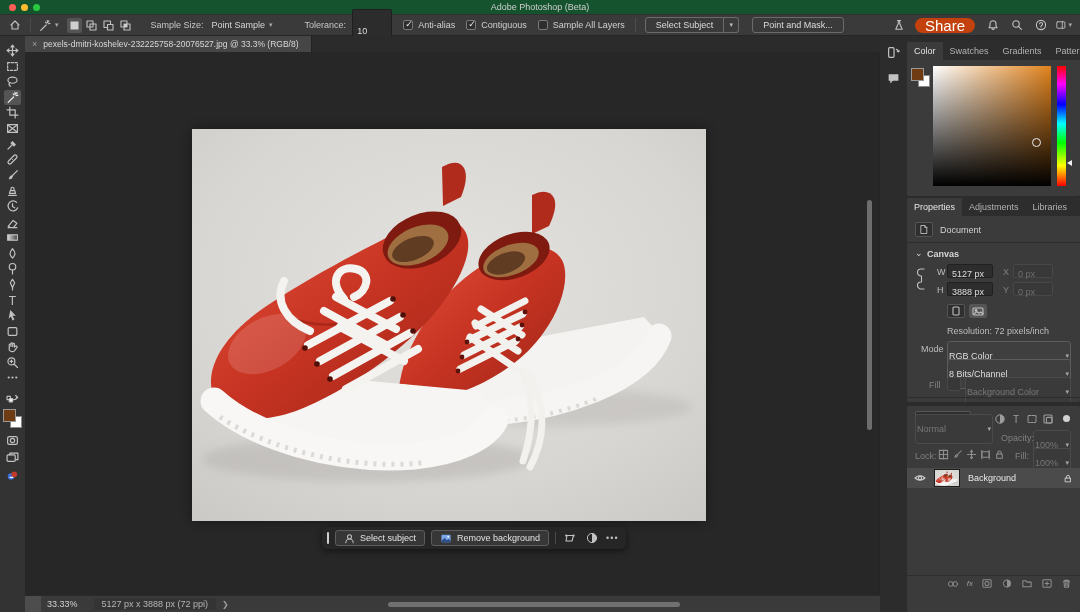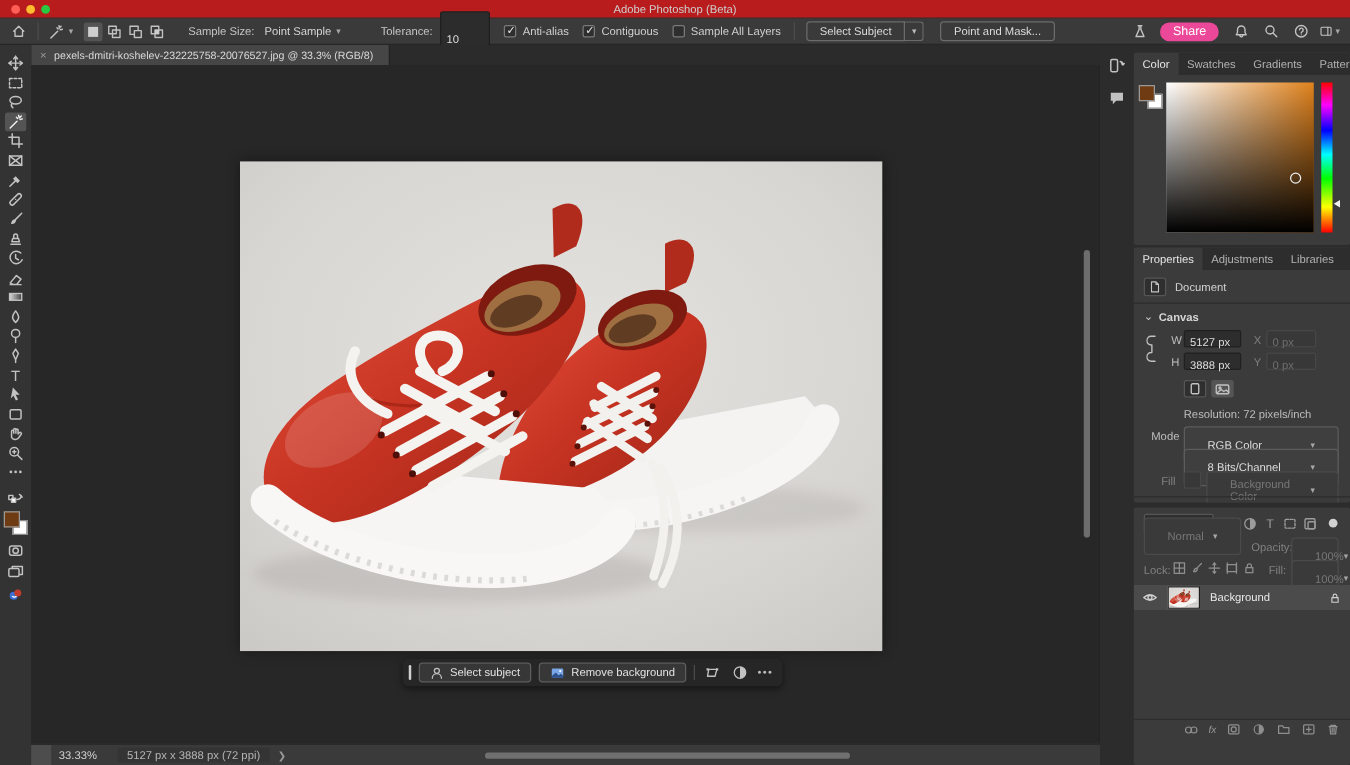--- a/index.html
+++ b/index.html
@@ -1,39 +1,39 @@
 <!DOCTYPE html>
 <html><head>
 <meta charset="utf-8">
 <style>
   html,body{margin:0;padding:0;background:#1e1e1e;}
   *{box-sizing:border-box;font-family:"Liberation Sans",sans-serif;-webkit-font-smoothing:antialiased;}
   .app{position:relative;width:1080px;height:612px;background:#2c2c2c;overflow:hidden;font-size:9px;color:#c8c8c8;}
 
   
-  .titlebar{position:absolute;left:0;top:0;width:1080px;height:15px;background:#b91c1c;border-bottom:1px solid #2f2f2f;}
+  .titlebar{position:absolute;left:0;top:0;width:1080px;height:15px;background:#14532d;border-bottom:1px solid #2f2f2f;}
   .tl{position:absolute;top:4px;width:7px;height:7px;border-radius:50%;}
   .title{position:absolute;left:0;right:0;top:2px;text-align:center;font-size:9px;color:#cfcfcf;}
 
   
   .optionsbar{position:absolute;left:0;top:15px;width:1080px;height:21px;background:#3a3a3a;border-bottom:1px solid #262626;display:flex;align-items:center;}
   .vsep{width:1px;height:14px;background:#4c4c4c;}
   svg.i{stroke:#c2c2c2;fill:none;stroke-width:1.1;stroke-linecap:round;stroke-linejoin:round;display:block;}
   .modebtn{width:15px;height:15px;display:flex;align-items:center;justify-content:center;border-radius:2px;}
   .modebtn.active{background:#545454;}
   .ddplain{display:flex;align-items:center;gap:4px;color:#d6d6d6;}
   .chev{font-size:7px;color:#a7a7a7;}
   .numbox{width:40px;height:14px;background:#2c2c2c;border:1px solid #1f1f1f;border-radius:2px;color:#ddd;padding:15px 4px;line-height:12px;}
   .cb{width:10px;height:10px;border:1px solid #7a7a7a;border-radius:2px;background:#2e2e2e;position:relative;flex:none;}
   .cb.checked::after{content:"\2713";position:absolute;left:1px;top:-2px;font-size:9px;color:#e6e6e6;}
   .cblbl{margin-left:5px;color:#d0d0d0;text-align:right;}
   .obtn{height:16px;border:1px solid #6b6b6b;border-radius:3px;background:transparent;color:#dcdcdc;font-size:9px;padding:0 10px;display:flex;align-items:center;}
   .obtn.split{border-radius:3px 0 0 3px;}
   .splitchev{height:16px;width:15px;border:1px solid #6b6b6b;border-left:none;border-radius:0 3px 3px 0;display:flex;align-items:center;justify-content:center;color:#bbb;font-size:7px;}
-  .sharebtn{height:15px;padding:0 10px;border-radius:8px;background:#ec4899;color:#fff;display:flex;align-items:center;font-size:10px;}
+  .sharebtn{height:15px;padding:0 10px;border-radius:8px;background:#c2410c;color:#fff;display:flex;align-items:center;font-size:15px;}
 
   
   .tabbar{position:absolute;left:25px;top:36px;width:855px;height:16px;background:#2b2b2b;}
   .doctab{position:absolute;left:0;top:0;height:16px;background:#464646;display:flex;align-items:center;padding:0 12px 0 7px;gap:6px;border-right:1px solid #222;}
   .doctab .x{color:#9e9e9e;font-size:9px;}
   .doctab .t{color:#d8d8d8;font-size:8.5px;white-space:nowrap;}
 
   
   .toolbar{position:absolute;left:0;top:36px;width:25px;height:576px;background:#333333;display:flex;flex-direction:column;align-items:center;padding-top:7px;}
   .tool{width:17px;height:15px;display:flex;align-items:center;justify-content:center;border-radius:2px;margin-bottom:0.6px;flex:none;}
@@ -69,21 +69,21 @@
   .panel{position:absolute;left:27px;width:173px;background:#3b3b3b;border-radius:2px;overflow:hidden;}
   .ptabs{height:18px;background:#2d2d2d;display:flex;align-items:stretch;}
   .ptab{padding:0 7px;font-size:9px;line-height:18px;color:#b2b2b2;white-space:nowrap;}
   .ptab.active{background:#3b3b3b;color:#e6e6e6;}
   .pmenu{margin-left:auto;color:#9e9e9e;line-height:18px;padding:0 6px;font-size:9px;}
   .pc{position:relative;}
   .lbl{position:absolute;color:#bdbdbd;}
   .dim{color:#808080;}
   .valbox{position:absolute;height:14px;background:#2d2d2d;border:1px solid #202020;border-radius:2px;color:#ddd;padding:3px 4px;line-height:12px;}
   .valbox.dis{background:#383838;border-color:#474747;color:#6f6f6f;}
-  .dd{position:absolute;height:30px;border:1px solid #5c5c5c;border-radius:3px;background:#3f3f3f;color:#ddd;display:flex;align-items:center;justify-content:space-between;padding:0 18px;}
+  .dd{position:absolute;height:30px;border:1px solid #5c5c5c;border-radius:3px;background:#3f3f3f;color:#ddd;display:flex;align-items:center;justify-content:space-between;padding:0 1px;}
   .dd.dis{border-color:#4a4a4a;color:#777;background:#3a3a3a;}
   .divider{position:absolute;left:0;width:173px;height:1px;background:#2d2d2d;}
   .gradsq{position:absolute;left:26px;top:6px;width:118px;height:120px;background:linear-gradient(to top,#000,rgba(0,0,0,0)),linear-gradient(to right,#fff,#e0821c);}
   .gcursor{position:absolute;width:9px;height:9px;border:1.4px solid #eee;border-radius:50%;}
   .huestrip{position:absolute;left:150px;top:6px;width:9px;height:120px;background:linear-gradient(to bottom,#f00 0%,#f0f 15%,#00f 32%,#0ff 48%,#0f0 64%,#ff0 83%,#f00 100%);}
   .huemark{position:absolute;left:160px;top:100px;width:0;height:0;border-top:3px solid transparent;border-bottom:3px solid transparent;border-right:5px solid #f0f0f0;}
   .csw{position:relative;width:22px;height:22px;}
   .csw .b{position:absolute;left:7px;top:7px;width:12px;height:12px;background:#fff;border:1px solid #888;}
   .csw .f{position:absolute;left:0;top:0;width:13px;height:13px;border:1px solid #999;}
   .orientbtn{position:absolute;width:18px;height:14px;background:#2f2f2f;border:1px solid #555;border-radius:2px;display:flex;align-items:center;justify-content:center;}

